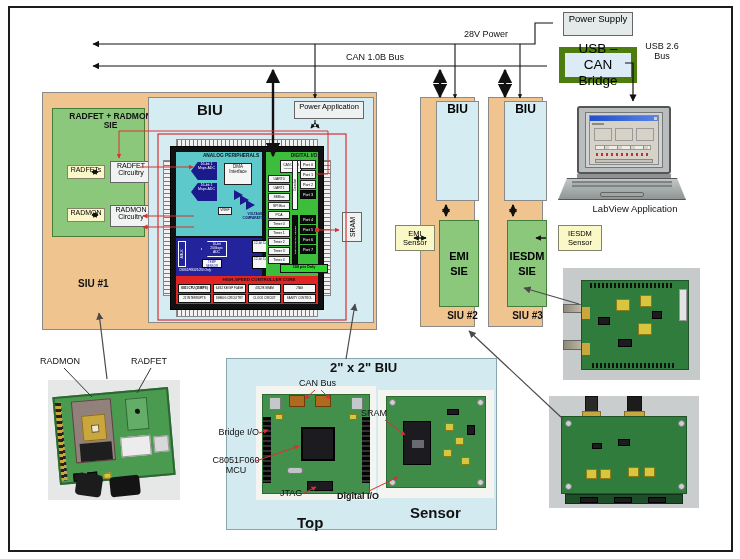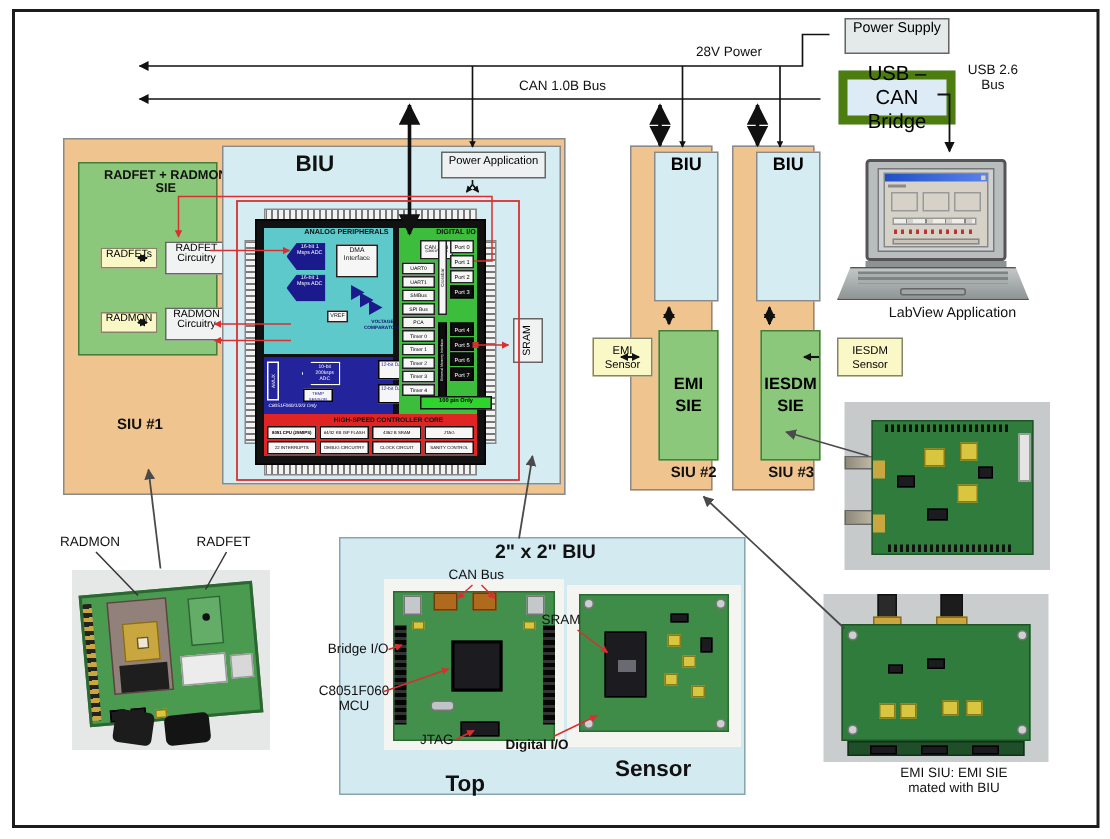--- a/index.html
+++ b/index.html
@@ -327,24 +327,20 @@
       <div class="ycap" style="left:82px;top:50px;width:11px;height:10px;"></div>
       <div class="dchip" style="left:30px;top:26px;width:10px;height:6px;"></div>
       <div class="dchip" style="left:56px;top:22px;width:12px;height:7px;"></div>
     </div>
     <div class="abs" style="left:16px;top:98px;width:118px;height:10px;background:#1f4f28;border:1px solid #12301a;">
       <div class="dchip" style="left:14px;top:2px;width:18px;height:6px;"></div>
       <div class="dchip" style="left:48px;top:2px;width:18px;height:6px;"></div>
       <div class="dchip" style="left:82px;top:2px;width:18px;height:6px;"></div>
     </div>
   </div>
-  <div class="lab ctr" style="left:549px;top:511px;width:150px;font-size:9px;flex-direction:column;">
-    <span>EMI SIU: EMI SIE</span>
-    <span>mated with BIU</span>
-  </div>
 
   <svg width="740" height="559" viewBox="0 0 740 559">
     <defs>
       <marker id="aE" markerWidth="7" markerHeight="7" refX="5.5" refY="3" orient="auto">
           <path d="M0,0 L6,3 L0,6 z" fill="#111"></path>
         </marker>
       <marker id="aS" markerWidth="7" markerHeight="7" refX="5.5" refY="3" orient="auto-start-reverse">
           <path d="M0,0 L6,3 L0,6 z" fill="#111"></path>
         </marker>
       <marker id="aT" markerWidth="5" markerHeight="5" refX="3.5" refY="2" orient="auto">

